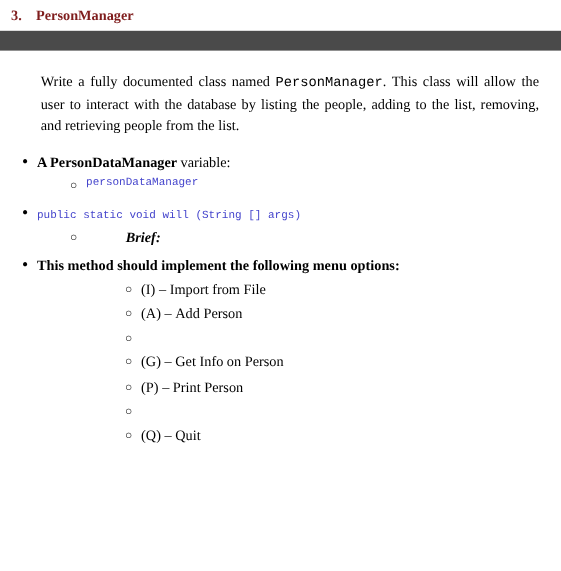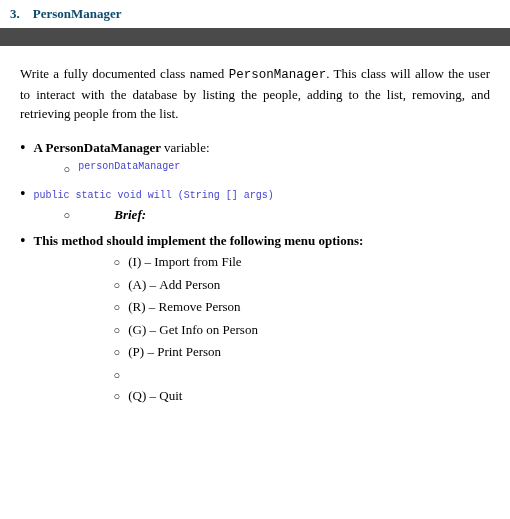--- a/index.html
+++ b/index.html
@@ -21,39 +21,40 @@
       width: 510px;
       min-height: 519px;
       padding: 0;
       overflow: hidden;
     }
 
     .section-header {
       padding: 6px 10px 4px 10px;
       font-size: 13px;
       font-weight: bold;
-      color: #0c4a6e;
+      color: #7f1d1d;
     }
 
     .dark-bar {
       width: 100%;
       height: 18px;
       background-color: #4a4a4a;
       margin: 2px 0;
     }
 
     .content-area {
       padding: 16px 20px 16px 20px;
     }
 
     .intro-paragraph {
       margin-bottom: 14px;
       line-height: 1.5;
       text-align: justify;
       font-size: 13px;
+      margin-left: 17px;
     }
 
     .intro-paragraph .class-name {
       font-family: "Courier New", Courier, monospace;
       font-size: 12.5px;
     }
 
     .bullet-list {
       list-style: none;
       padding: 0;
@@ -184,21 +185,20 @@
             <li>
               <span class="sub-bullet">○</span>
               <span><span>(I)</span>&nbsp;–&nbsp;<span>Import from File</span></span>
             </li>
             <li>
               <span class="sub-bullet">○</span>
               <span><span>(A)</span>&nbsp;–&nbsp;<span>Add Person</span></span>
             </li>
             <li>
               <span class="sub-bullet">○</span>
-              <span><span>(R)</span>&nbsp;–&nbsp;<span>Remove Person</span></span>
             </li>
             <li>
               <span class="sub-bullet">○</span>
               <span><span>(G)</span>&nbsp;–&nbsp;<span>Get Info on Person</span></span>
             </li>
             <li>
               <span class="sub-bullet">○</span>
               <span><span>(P)</span>&nbsp;–&nbsp;<span>Print Person</span></span>
             </li>
             <li>

